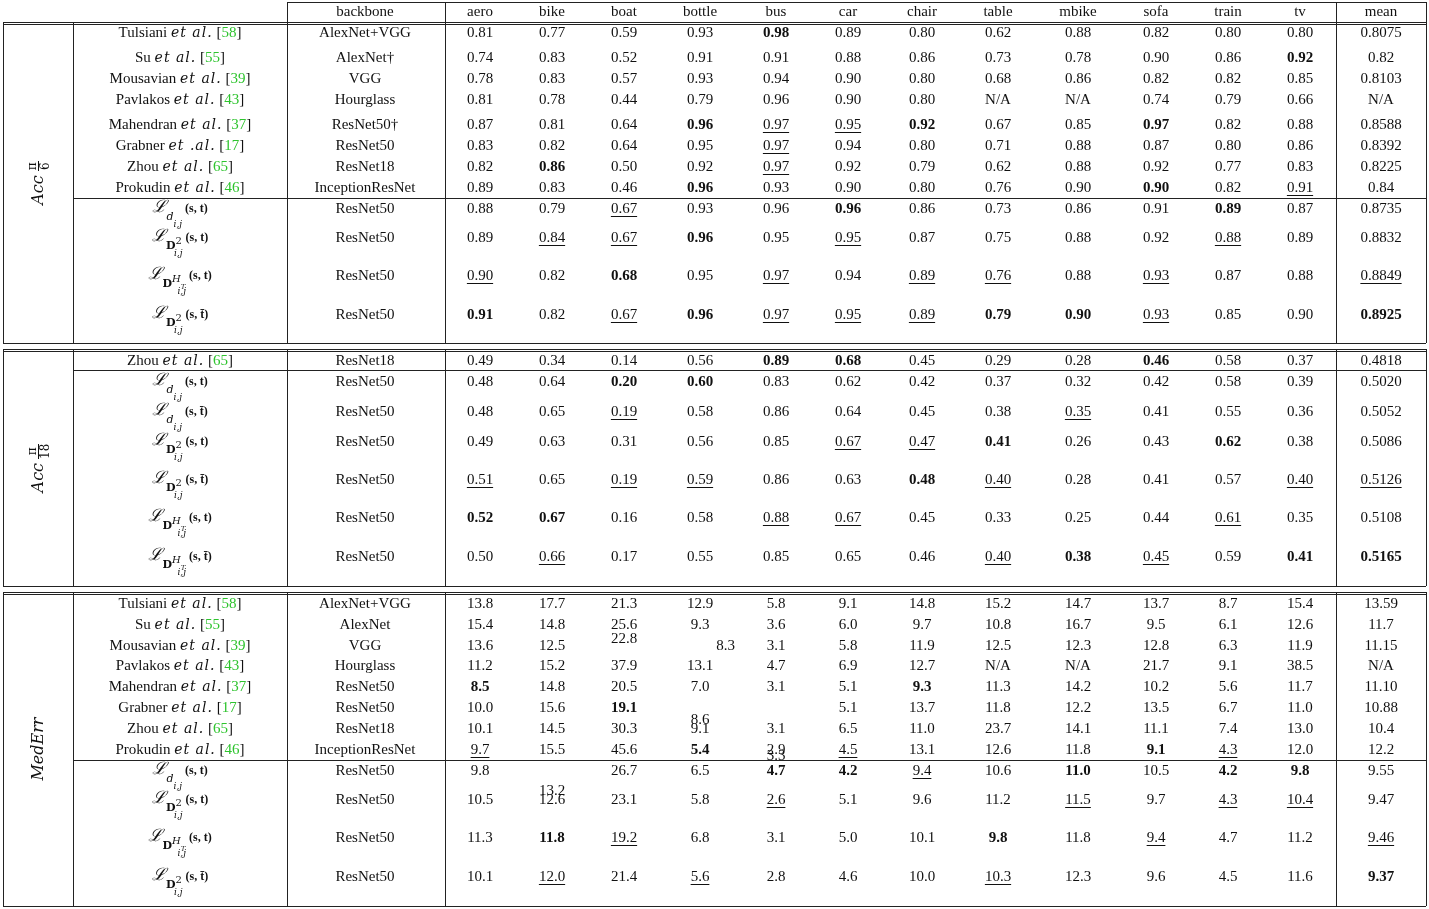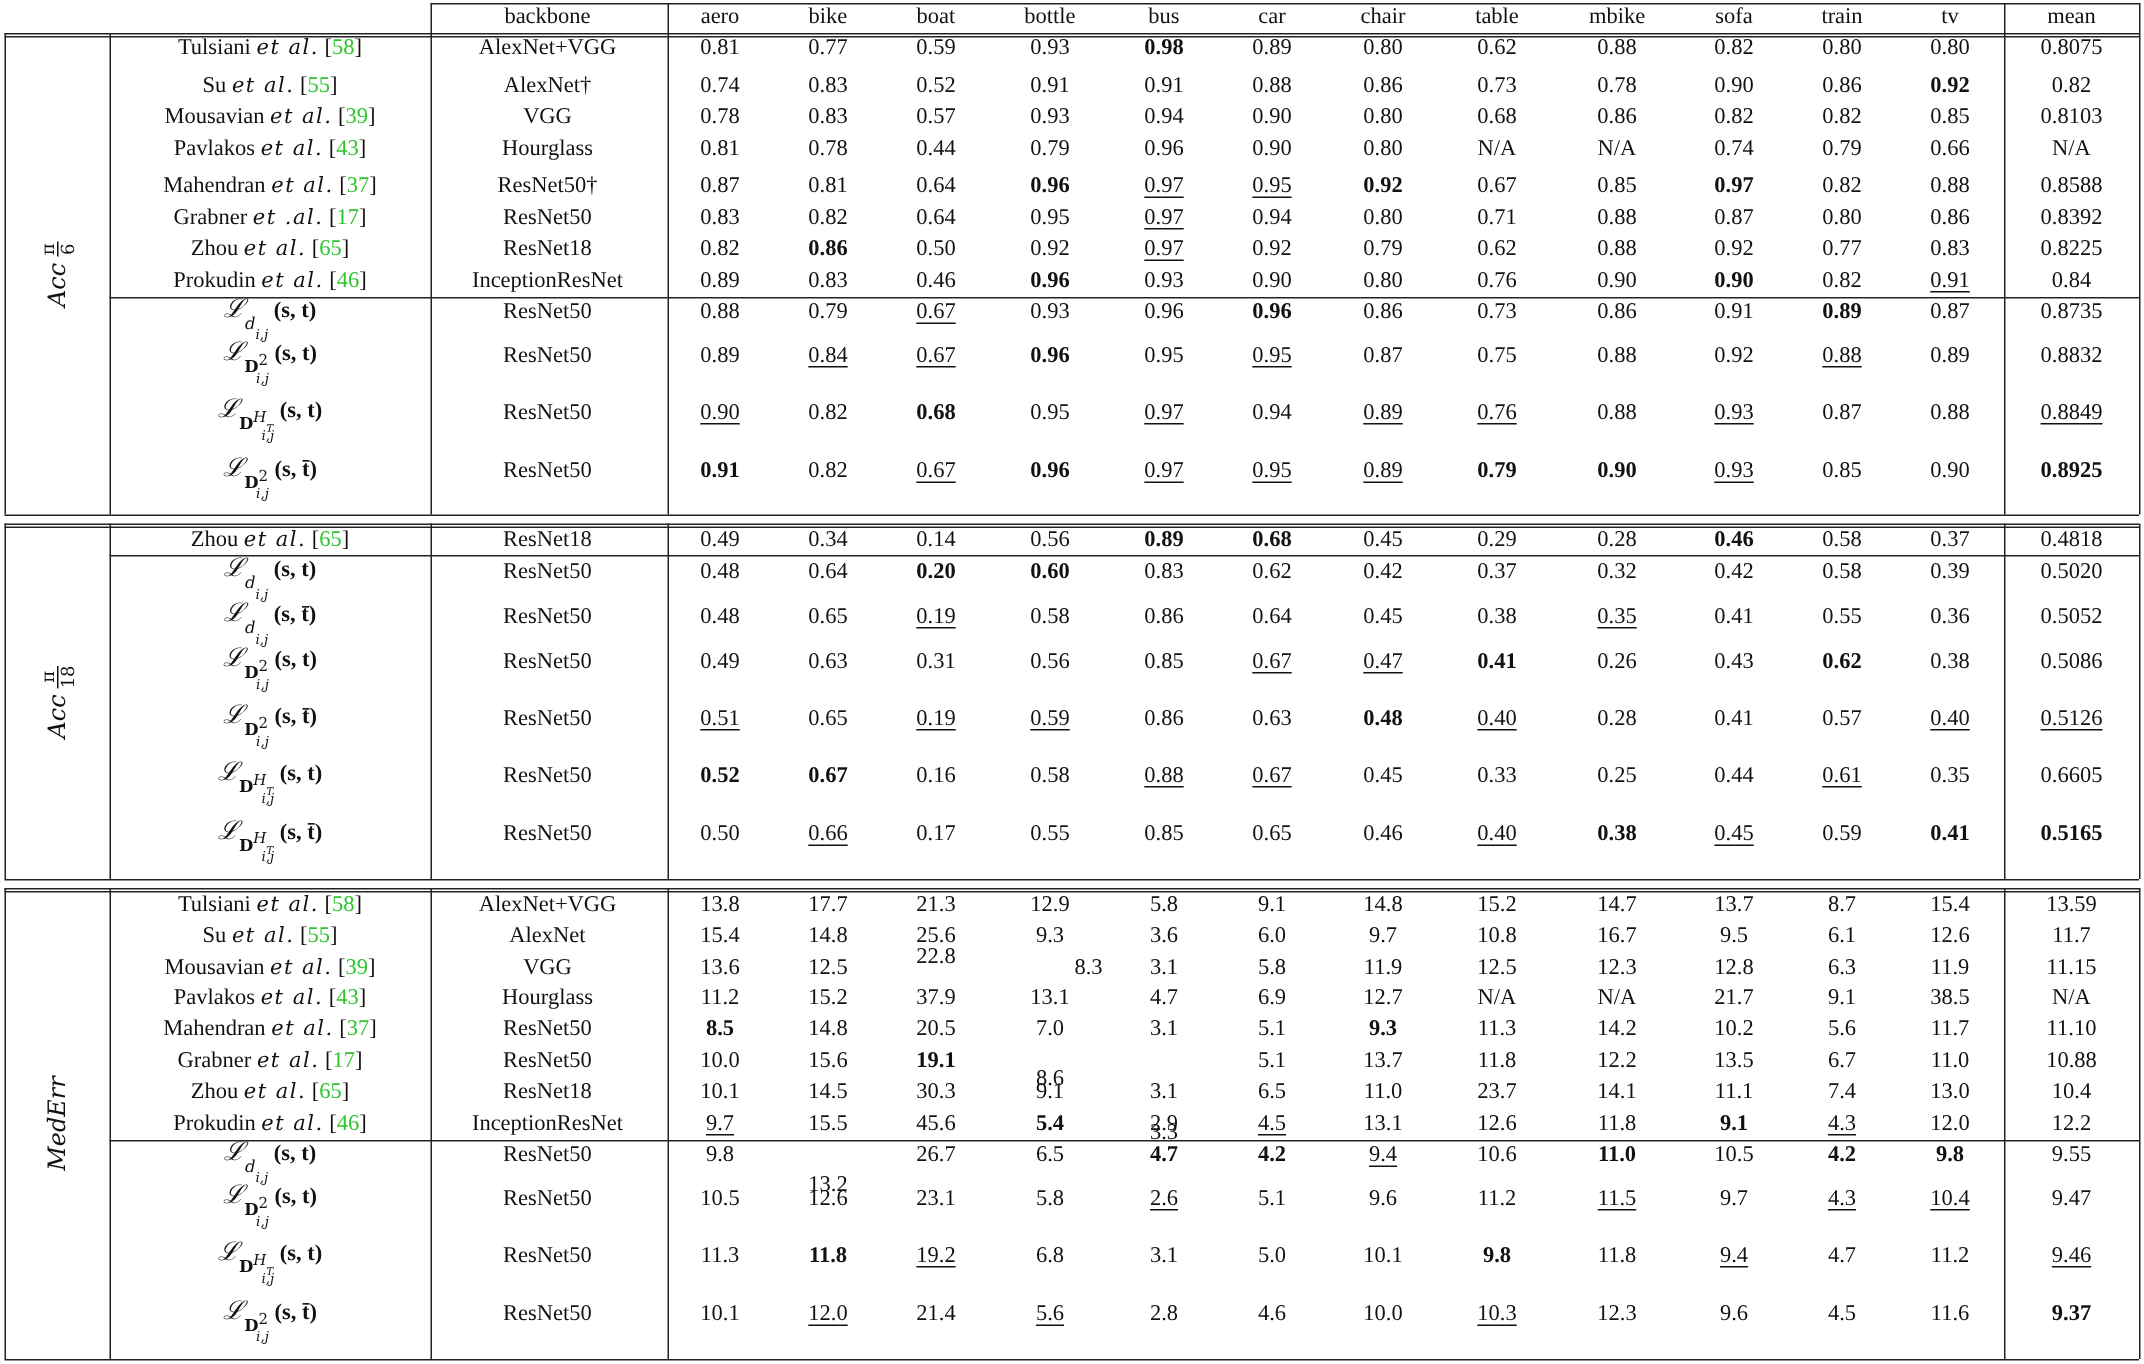--- a/index.html
+++ b/index.html
@@ -14,21 +14,21 @@
   .ref { color:#2ec42e; }
   .rot { position:absolute; transform:rotate(-90deg); transform-origin:center center; white-space:nowrap;
          font-style:italic; font-family:"DejaVu Serif",serif; font-size:16px; text-align:center; }
   .frac { display:inline-block; vertical-align:middle; text-align:center; font-style:normal; font-size:12px; line-height:12px; margin-left:4px; }
   .frac .num { display:block; border-bottom:1px solid #111; padding:0 1px; }
   .frac .den { display:block; }
   .loss { font-family:"DejaVu Serif",serif; font-size:15px; }
   .loss .L { font-style:italic; font-size:17px; }
   .loss sub { font-size:11px; position:relative; top:4px; }
   .loss .bf { font-weight:bold; font-style:normal; }
-  .loss .args { font-weight:bold; font-family:"Liberation Serif",serif; font-size:15px; }
+  .loss .args { font-weight:bold; font-family:"Liberation Serif",serif; font-size:12px; }
 </style>
 </head>
 <body>
 
 <div id="root">
     <div class="hline" style="left: 287px; top: 2px; width: 1139px;"></div>
     <div class="vline" style="left: 287px; top: 2px; height: 20px;"></div>
     <div class="vline" style="left: 445px; top: 2px; height: 20px;"></div>
     <div class="vline" style="left: 1336px; top: 2px; height: 20px;"></div>
     <div class="vline" style="left: 1426px; top: 2px; height: 20px;"></div>
@@ -330,21 +330,21 @@
     <div class="cell " style="left: 589px; top: 508px; width: 70px;">0.16</div>
     <div class="cell " style="left: 665px; top: 508px; width: 70px;">0.58</div>
     <div class="cell  u" style="left: 741px; top: 508px; width: 70px;">0.88</div>
     <div class="cell  u" style="left: 813px; top: 508px; width: 70px;">0.67</div>
     <div class="cell " style="left: 887px; top: 508px; width: 70px;">0.45</div>
     <div class="cell " style="left: 963px; top: 508px; width: 70px;">0.33</div>
     <div class="cell " style="left: 1043px; top: 508px; width: 70px;">0.25</div>
     <div class="cell " style="left: 1121px; top: 508px; width: 70px;">0.44</div>
     <div class="cell  u" style="left: 1193px; top: 508px; width: 70px;">0.61</div>
     <div class="cell " style="left: 1265px; top: 508px; width: 70px;">0.35</div>
-    <div class="cell " style="left: 1346px; top: 508px; width: 70px;">0.6605</div>
+    <div class="cell " style="left: 1346px; top: 508px; width: 70px;">0.5108</div>
     <div class="cell loss" title="L_{D^{H_T}_{i,j}}(s, t̄)" style="left: 75px; top: 545px; width: 210px;"><span class="L">ℒ</span><sub><span class="bf">D</span><sup style="font-size:10px"><i>H</i><sub style="font-size:7px"><i>T</i></sub></sup><sub style="font-size:9px;margin-left:-8px"><i>i,j</i></sub></sub><span class="args"> (s, t̄)</span></div>
     <div class="cell " style="left: 290px; top: 547px; width: 150px;">ResNet50</div>
     <div class="cell " style="left: 445px; top: 547px; width: 70px;">0.50</div>
     <div class="cell  u" style="left: 517px; top: 547px; width: 70px;">0.66</div>
     <div class="cell " style="left: 589px; top: 547px; width: 70px;">0.17</div>
     <div class="cell " style="left: 665px; top: 547px; width: 70px;">0.55</div>
     <div class="cell " style="left: 741px; top: 547px; width: 70px;">0.85</div>
     <div class="cell " style="left: 813px; top: 547px; width: 70px;">0.65</div>
     <div class="cell " style="left: 887px; top: 547px; width: 70px;">0.46</div>
     <div class="cell  u" style="left: 963px; top: 547px; width: 70px;">0.40</div>

